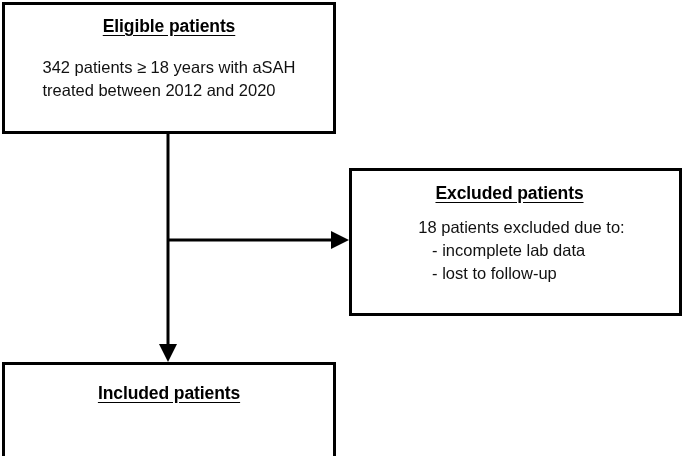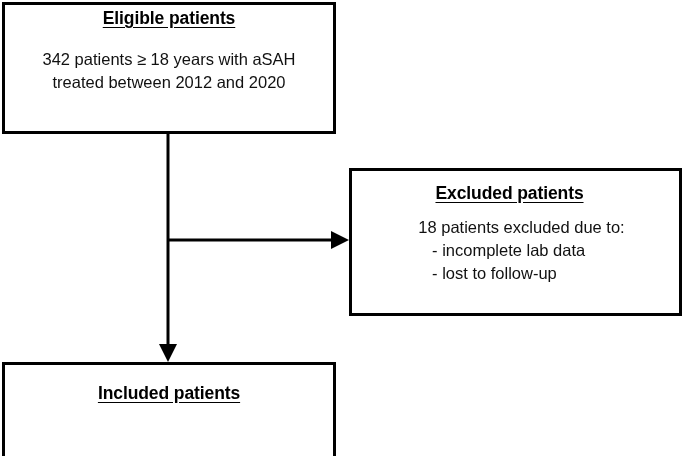--- a/index.html
+++ b/index.html
@@ -33,35 +33,34 @@
     text-decoration: underline;
     text-underline-offset: 3px;
     font-size: 17.5px;
     letter-spacing: -0.1px;
     white-space: nowrap;
     color: #000000;
   }
   .box-body {
     font-size: 16.5px;
     line-height: 23px;
-    text-align: center;
     color: #111111;
     white-space: pre;
   }
   .box-body.left {
     text-align: left;
   }
 
   
   #box-eligible {
     left: 2px;
     top: 2px;
     width: 334px;
     height: 132px;
-    padding-top: 3px;
+    padding-top: 11px;
   }
   #box-eligible .box-body {
     margin-top: 19px;
   }
 
   
   #box-excluded {
     left: 349px;
     top: 168px;
     width: 333px;

